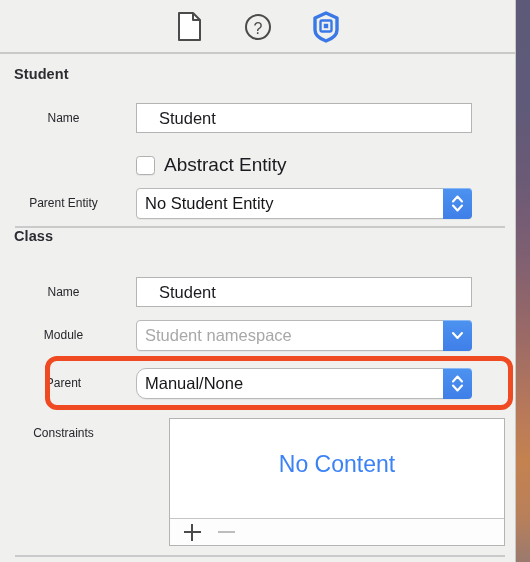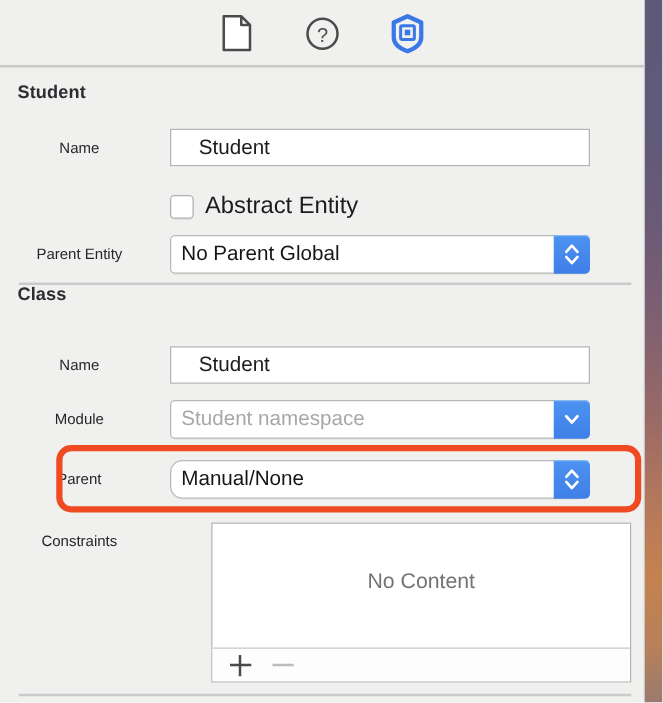--- a/index.html
+++ b/index.html
@@ -204,22 +204,22 @@
     box-sizing: border-box;
   }
   .constraints-body {
     position: relative;
     height: 101px;
     display: flex;
     align-items: center;
     justify-content: center;
   }
   .no-content {
-    font-size: 17px;
-    color: #737373;
+    font-size: 23px;
+    color: #3b82f6;
     margin-top: -10px;
   }
   .constraints-footer {
     position: absolute;
     bottom: 0;
     left: 0;
     right: 0;
     height: 26px;
     border-top: 1px solid #c6c6c6;
     display: flex;
@@ -308,21 +308,21 @@
 
     <div class="row" style="top:150px; width:505px;">
       <div class="label"></div>
       <div class="checkbox-box"></div>
       <div class="checkbox-label">Abstract Entity</div>
     </div>
 
     <div class="row" style="top:188px; width:505px;">
       <div class="label">Parent Entity</div>
       <div class="combo" style="width:336px;">
-        <span>No Parent Global</span>
+        <span>No Student Entity</span>
         <span class="knob">
           <svg width="15" height="21" viewBox="0 0 15 21">
             <path d="M3 8.5 L7.5 3.5 L12 8.5" fill="none" stroke="#ffffff" stroke-width="2.1" stroke-linecap="round" stroke-linejoin="round"></path>
             <path d="M3 12.5 L7.5 17.5 L12 12.5" fill="none" stroke="#ffffff" stroke-width="2.1" stroke-linecap="round" stroke-linejoin="round"></path>
           </svg>
         </span>
       </div>
     </div>
 
     <div class="hr" style="top:226px;"></div>

